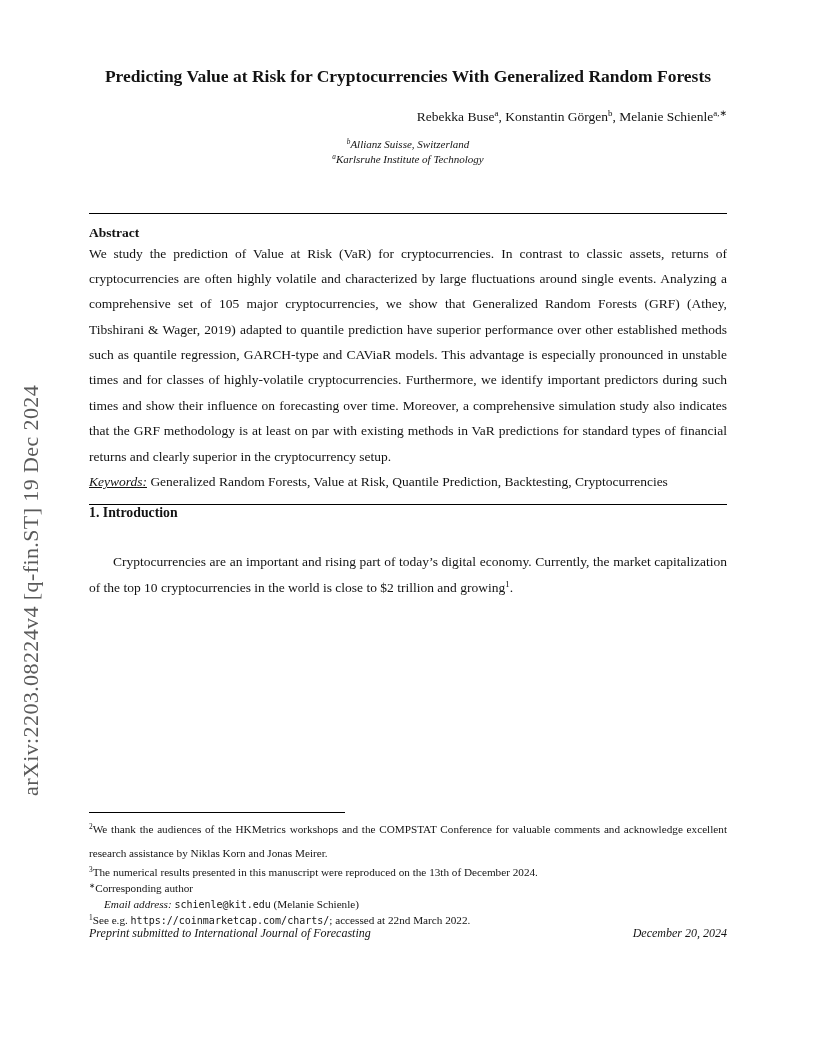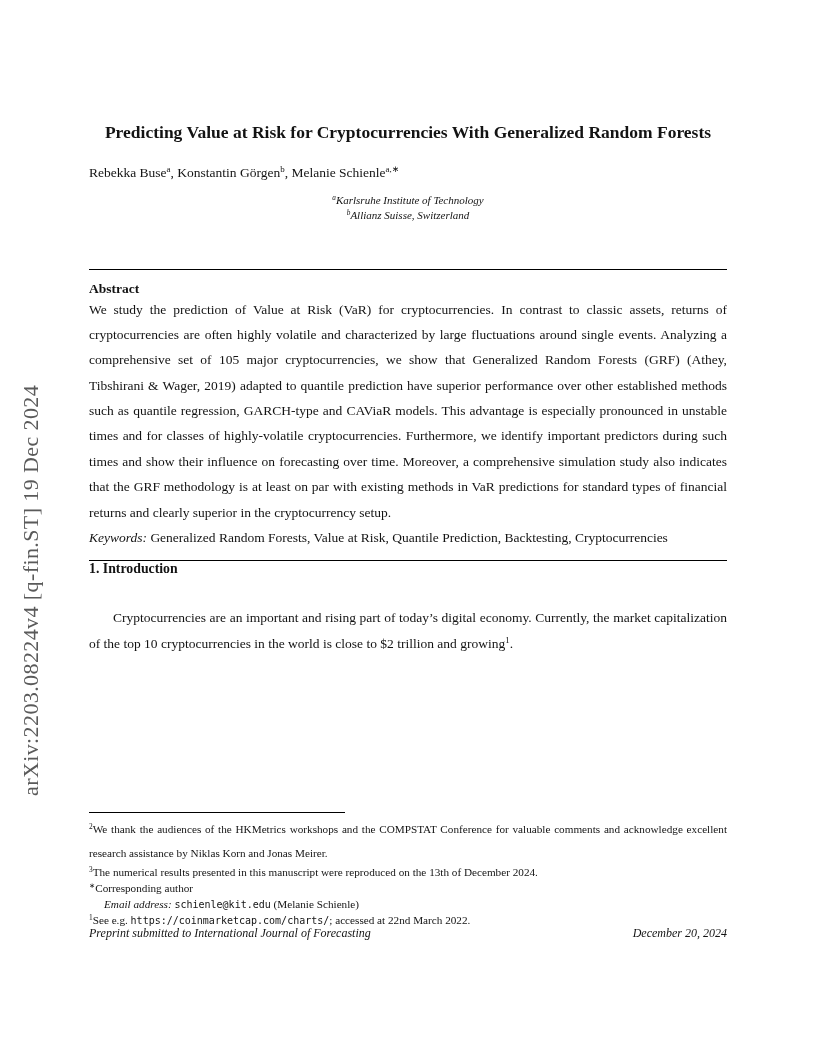--- a/index.html
+++ b/index.html
@@ -7,30 +7,30 @@
   body {
     width:816px; height:1056px; position:relative; overflow:hidden;
     font-family:"Liberation Serif", serif; color:#131313;
   }
   .arxiv-watermark {
     position:absolute; left:18px; top:316px; height:480px;
     writing-mode:vertical-rl; transform:rotate(180deg);
     font-size:22px; color:#5a5a5a; white-space:nowrap; letter-spacing:0.4px;
   }
   .content { position:absolute; left:89px; top:0; width:638px; }
-  .paper-title { padding-top:120px; font-size:17.5px; font-weight:700; text-align:center; line-height:1.42; }
-  .authors { margin-top:20px; font-size:13.5px; text-align:left; }
+  .paper-title { padding-top:64px; font-size:17.5px; font-weight:700; text-align:center; line-height:1.42; }
+  .authors { margin-top:20px; font-size:13.5px; text-align:right; }
   sup { font-size:66%; line-height:0; vertical-align:baseline; position:relative; top:-0.55em; }
   .affils { margin-top:12px; font-size:11px; font-style:italic; text-align:center; line-height:1.35; }
   .hrule { border:none; border-top:1.2px solid #000; height:0; }
   .rule-top { margin-top:46px; }
   .abstract-heading { margin-top:11px; font-size:13.5px; font-weight:700; }
   .abstract-text { font-size:13.5px; line-height:1.88; text-align:justify; }
   .keywords { font-size:13.5px; line-height:1.88; text-align:justify; }
-  .kw-label { font-style:italic; }
+  .kw-label { font-style:italic;text-decoration:underline; }
   .rule-bottom { margin-top:10px; }
   .section-heading { font-size:13.8px; font-weight:700; }
   .intro-para { margin-top:28px; font-size:13.5px; line-height:1.9; text-align:justify; text-indent:24px; }
   .footnote-area { position:absolute; left:89px; top:812px; width:638px; }
   .footnote-rule { width:256px; border:none; border-top:1px solid #000; }
   .footnotes { margin-top:5px; font-size:11.2px; }
   .fn-wide { line-height:2.1; text-align:justify; }
   .fn { line-height:1.42; }
   .fn-email { padding-left:15px; }
   .mono { font-family:"DejaVu Sans Mono", monospace; font-size:10px; }
@@ -42,22 +42,22 @@
 
 <div class="arxiv-watermark">arXiv:2203.08224v4  [q-fin.ST]  19 Dec 2024</div>
 
 <div class="content">
 
   <div class="paper-title">Predicting Value at Risk for Cryptocurrencies With Generalized Random Forests</div>
 
   <div class="authors"><span>Rebekka Buse</span><sup>a</sup><span>, </span><span>Konstantin Görgen</span><sup>b</sup><span>, </span><span>Melanie Schienle</span><sup>a,∗</sup></div>
 
   <div class="affils">
+    <div><sup>b</sup><span>Allianz Suisse, Switzerland</span></div>
     <div><sup>a</sup><span>Karlsruhe Institute of Technology</span></div>
-    <div><sup>b</sup><span>Allianz Suisse, Switzerland</span></div>
   </div>
 
   <hr class="hrule rule-top">
 
   <div class="abstract-heading">Abstract</div>
 
   <div class="abstract-text">We study the prediction of Value at Risk (VaR) for cryptocurrencies. In contrast to classic assets, returns of cryptocurrencies are often highly volatile and characterized by large fluctuations around single events. Analyzing a comprehensive set of 105 major cryptocurrencies, we show that Generalized Random Forests (GRF) (Athey, Tibshirani &amp; Wager, 2019) adapted to quantile prediction have superior performance over other established methods such as quantile regression, GARCH-type and CAViaR models. This advantage is especially pronounced in unstable times and for classes of highly-volatile cryptocurrencies. Furthermore, we identify important predictors during such times and show their influence on forecasting over time. Moreover, a comprehensive simulation study also indicates that the GRF methodology is at least on par with existing methods in VaR predictions for standard types of financial returns and clearly superior in the cryptocurrency setup.</div>
 
   <div class="keywords"><span class="kw-label">Keywords:</span> <span>Generalized Random Forests, Value at Risk, Quantile Prediction, Backtesting, Cryptocurrencies</span></div>
 

